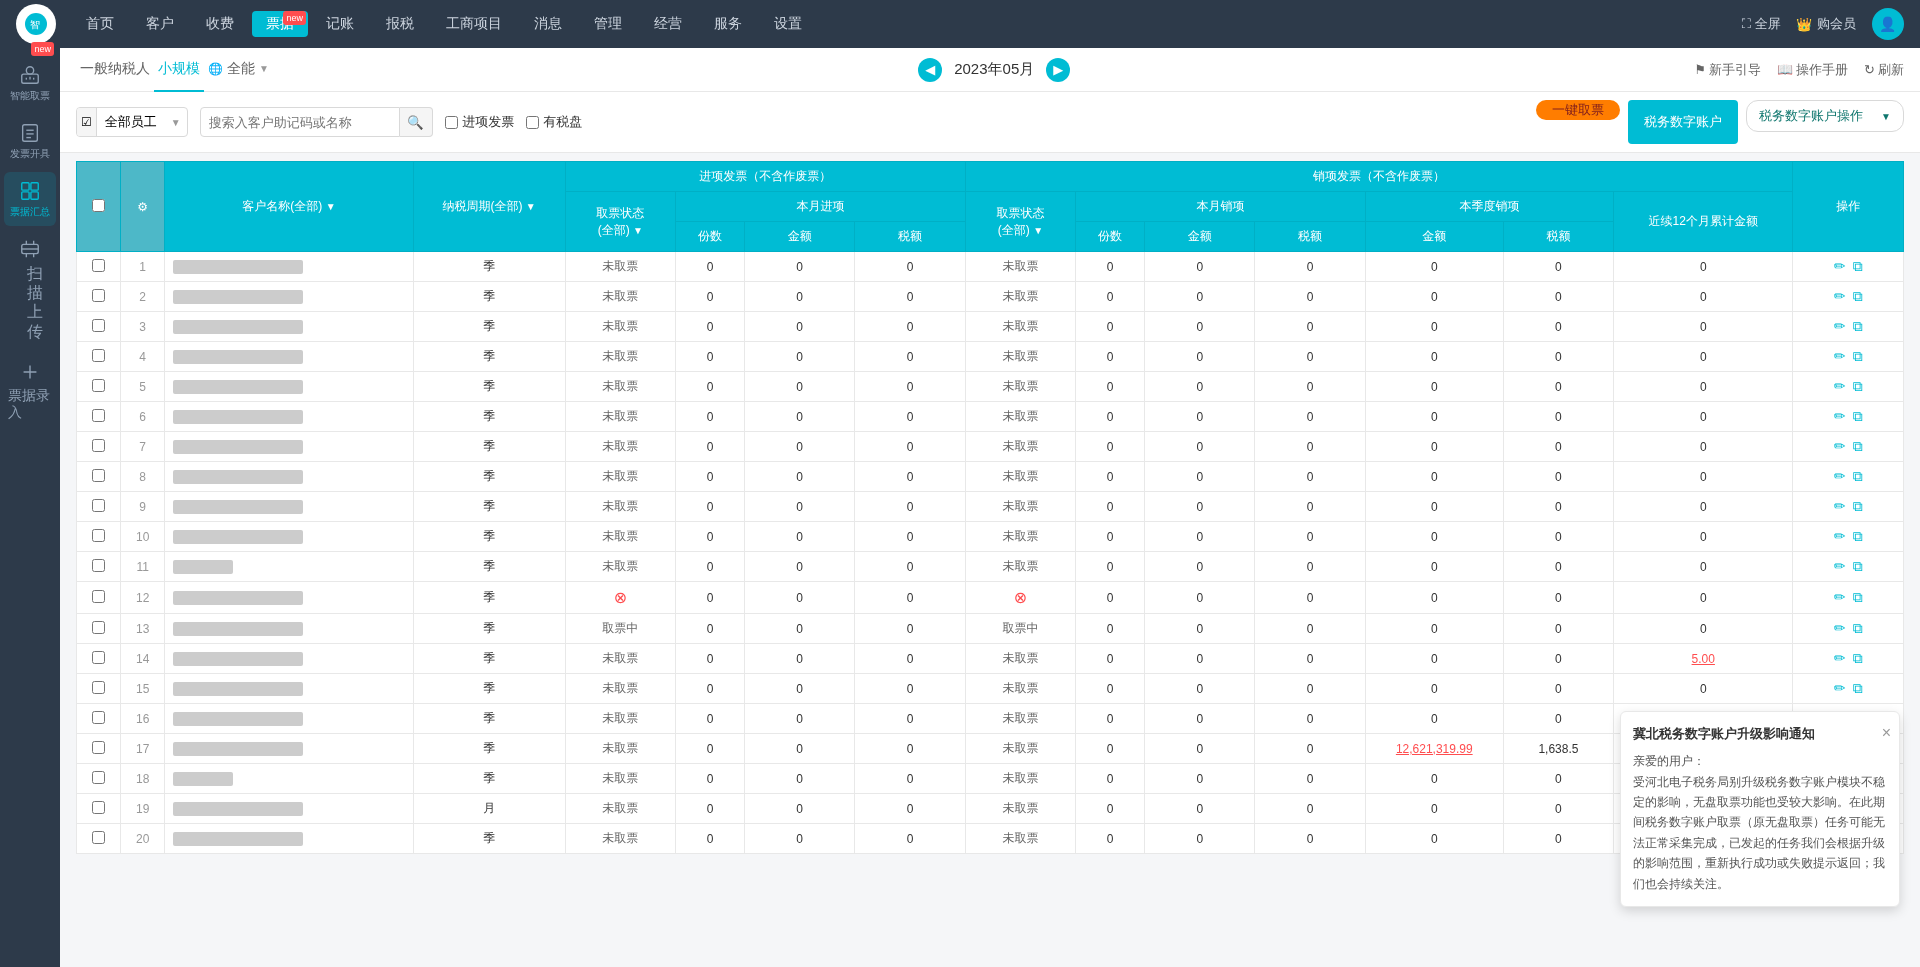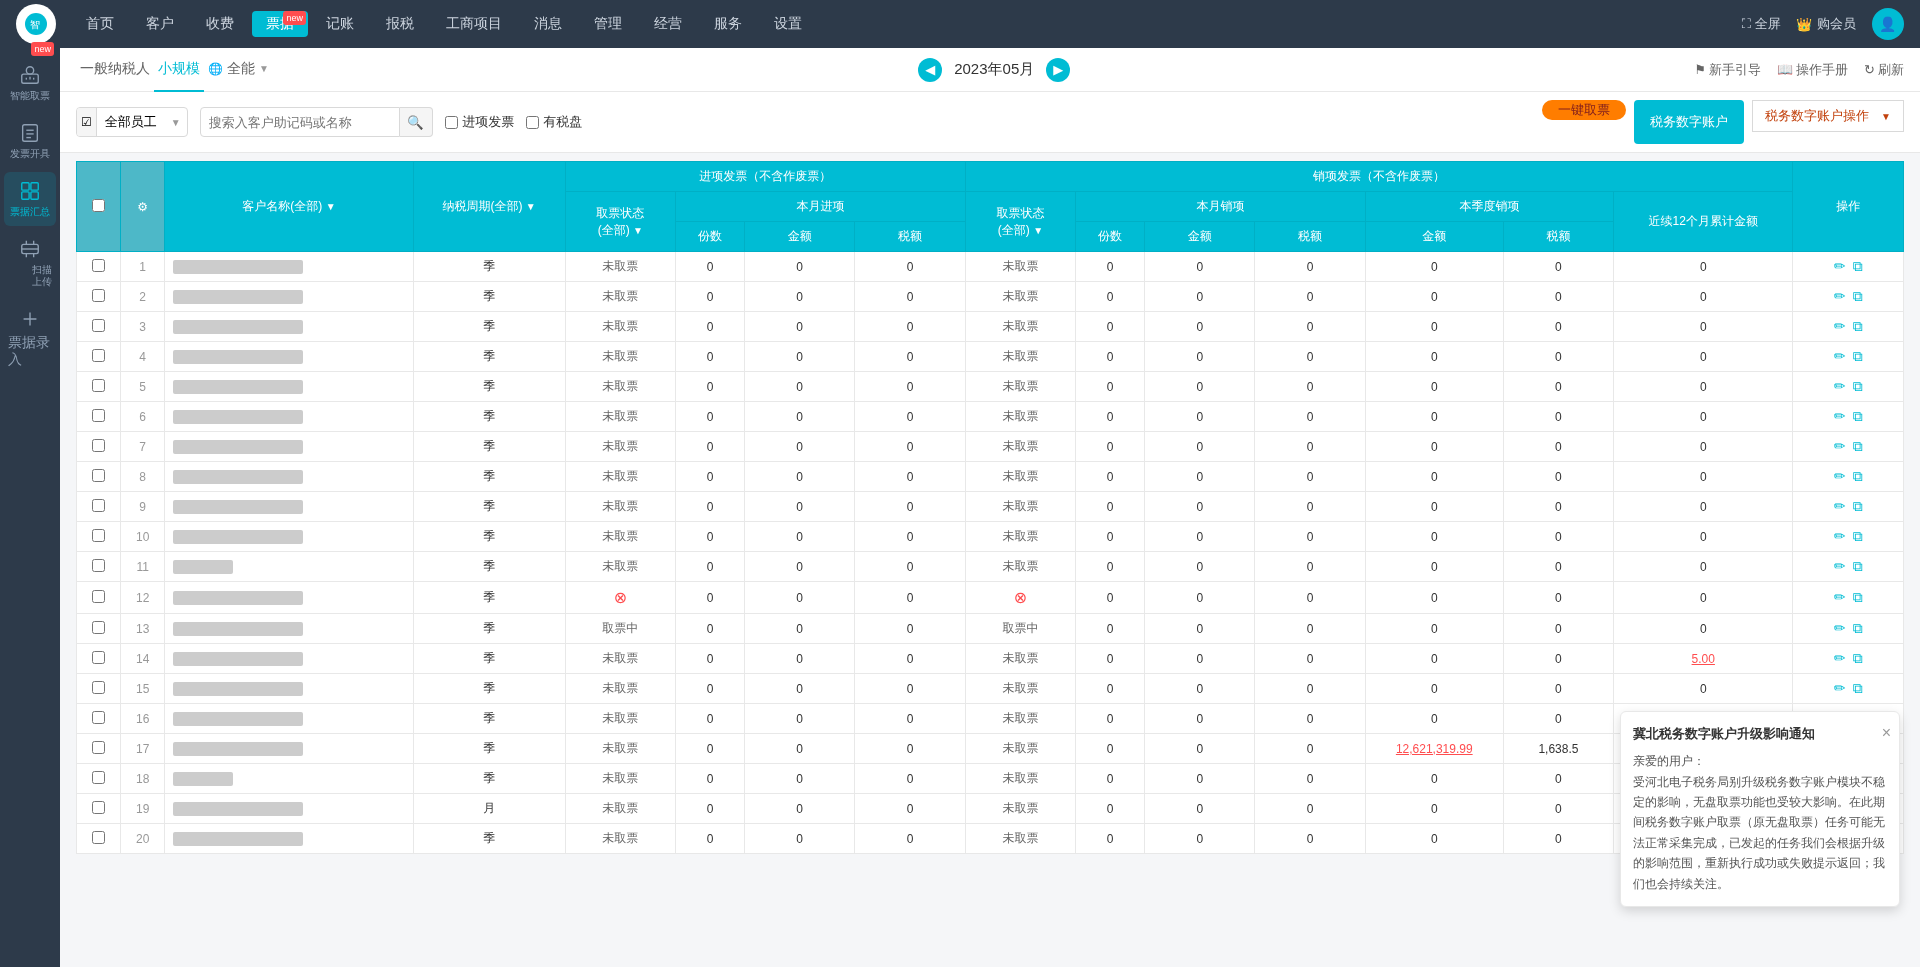--- a/index.html
+++ b/index.html
@@ -91,22 +91,22 @@
     .toolbar-right { margin-left: auto; display: flex; gap: 8px; }
     .btn-orange {
       background: #ff7d00; color: #7f1d1d; border: none; border-radius: 12px;
       padding: 0 16px; height: 20px; font-size: 13px; cursor: pointer;
     }
     .btn-teal {
       background: #00bcd4; color: #fff; border: none; border-radius: 4px;
       padding: 0 16px; height: 44px; font-size: 13px; cursor: pointer;
     }
     .btn-outline {
-      background: #fff; color: #c2410c; border: 1px solid #d9d9d9; border-radius: 0;
-      padding: 0 12px; height: 32px; font-size: 13px; cursor: pointer; display: flex; align-items: center; gap: 12px;
+      background: #fff; color: #0f766e; border: 1px solid #d9d9d9; border-radius: 12px;
+      padding: 0 12px; height: 32px; font-size: 13px; cursor: pointer; display: flex; align-items: center; gap: 18px;
     }
 
     
     .table-wrapper { flex: 1; overflow: auto; padding: 8px 16px 0; }
     table { width: 100%; border-collapse: collapse; background: #fff; font-size: 12px; }
     thead tr th {
       background: #00bcd4; color: #fff; padding: 6px 8px; text-align: center;
       border: 1px solid #00afc5; white-space: nowrap; font-weight: normal;
     }
     tbody tr td {
@@ -207,21 +207,21 @@
           <rect x="13" y="13" width="8" height="8" rx="1"></rect>
         </svg>
       <span style="font-size:10px;line-height:1.2;text-align:center;">票据汇总</span>
     </div>
     <div class="sidebar-item">
       <svg viewBox="0 0 24 24" fill="none" stroke="currentColor" stroke-width="1.5">
           <rect x="3" y="7" width="18" height="10" rx="2"></rect>
           <path d="M8 3v4M16 3v4M8 17v4M16 17v4"></path>
           <line x1="3" y1="12" x2="21" y2="12"></line>
         </svg>
-      <span style="font-size:10px;line-height:1.2;text-align:right;margin-left:19px;">扫描上传</span>
+      <span style="font-size:16px;line-height:1.2;text-align:left;margin-left:19px;">扫描上传</span>
     </div>
     <div class="sidebar-item">
       <svg viewBox="0 0 24 24" fill="none" stroke="currentColor" stroke-width="1.5">
           <path d="M12 5v14M5 12h14"></path>
         </svg>
       <span style="font-size:14px;line-height:1.2;">票据录入</span>
     </div>
   </div>
 
   <div class="main-content">

